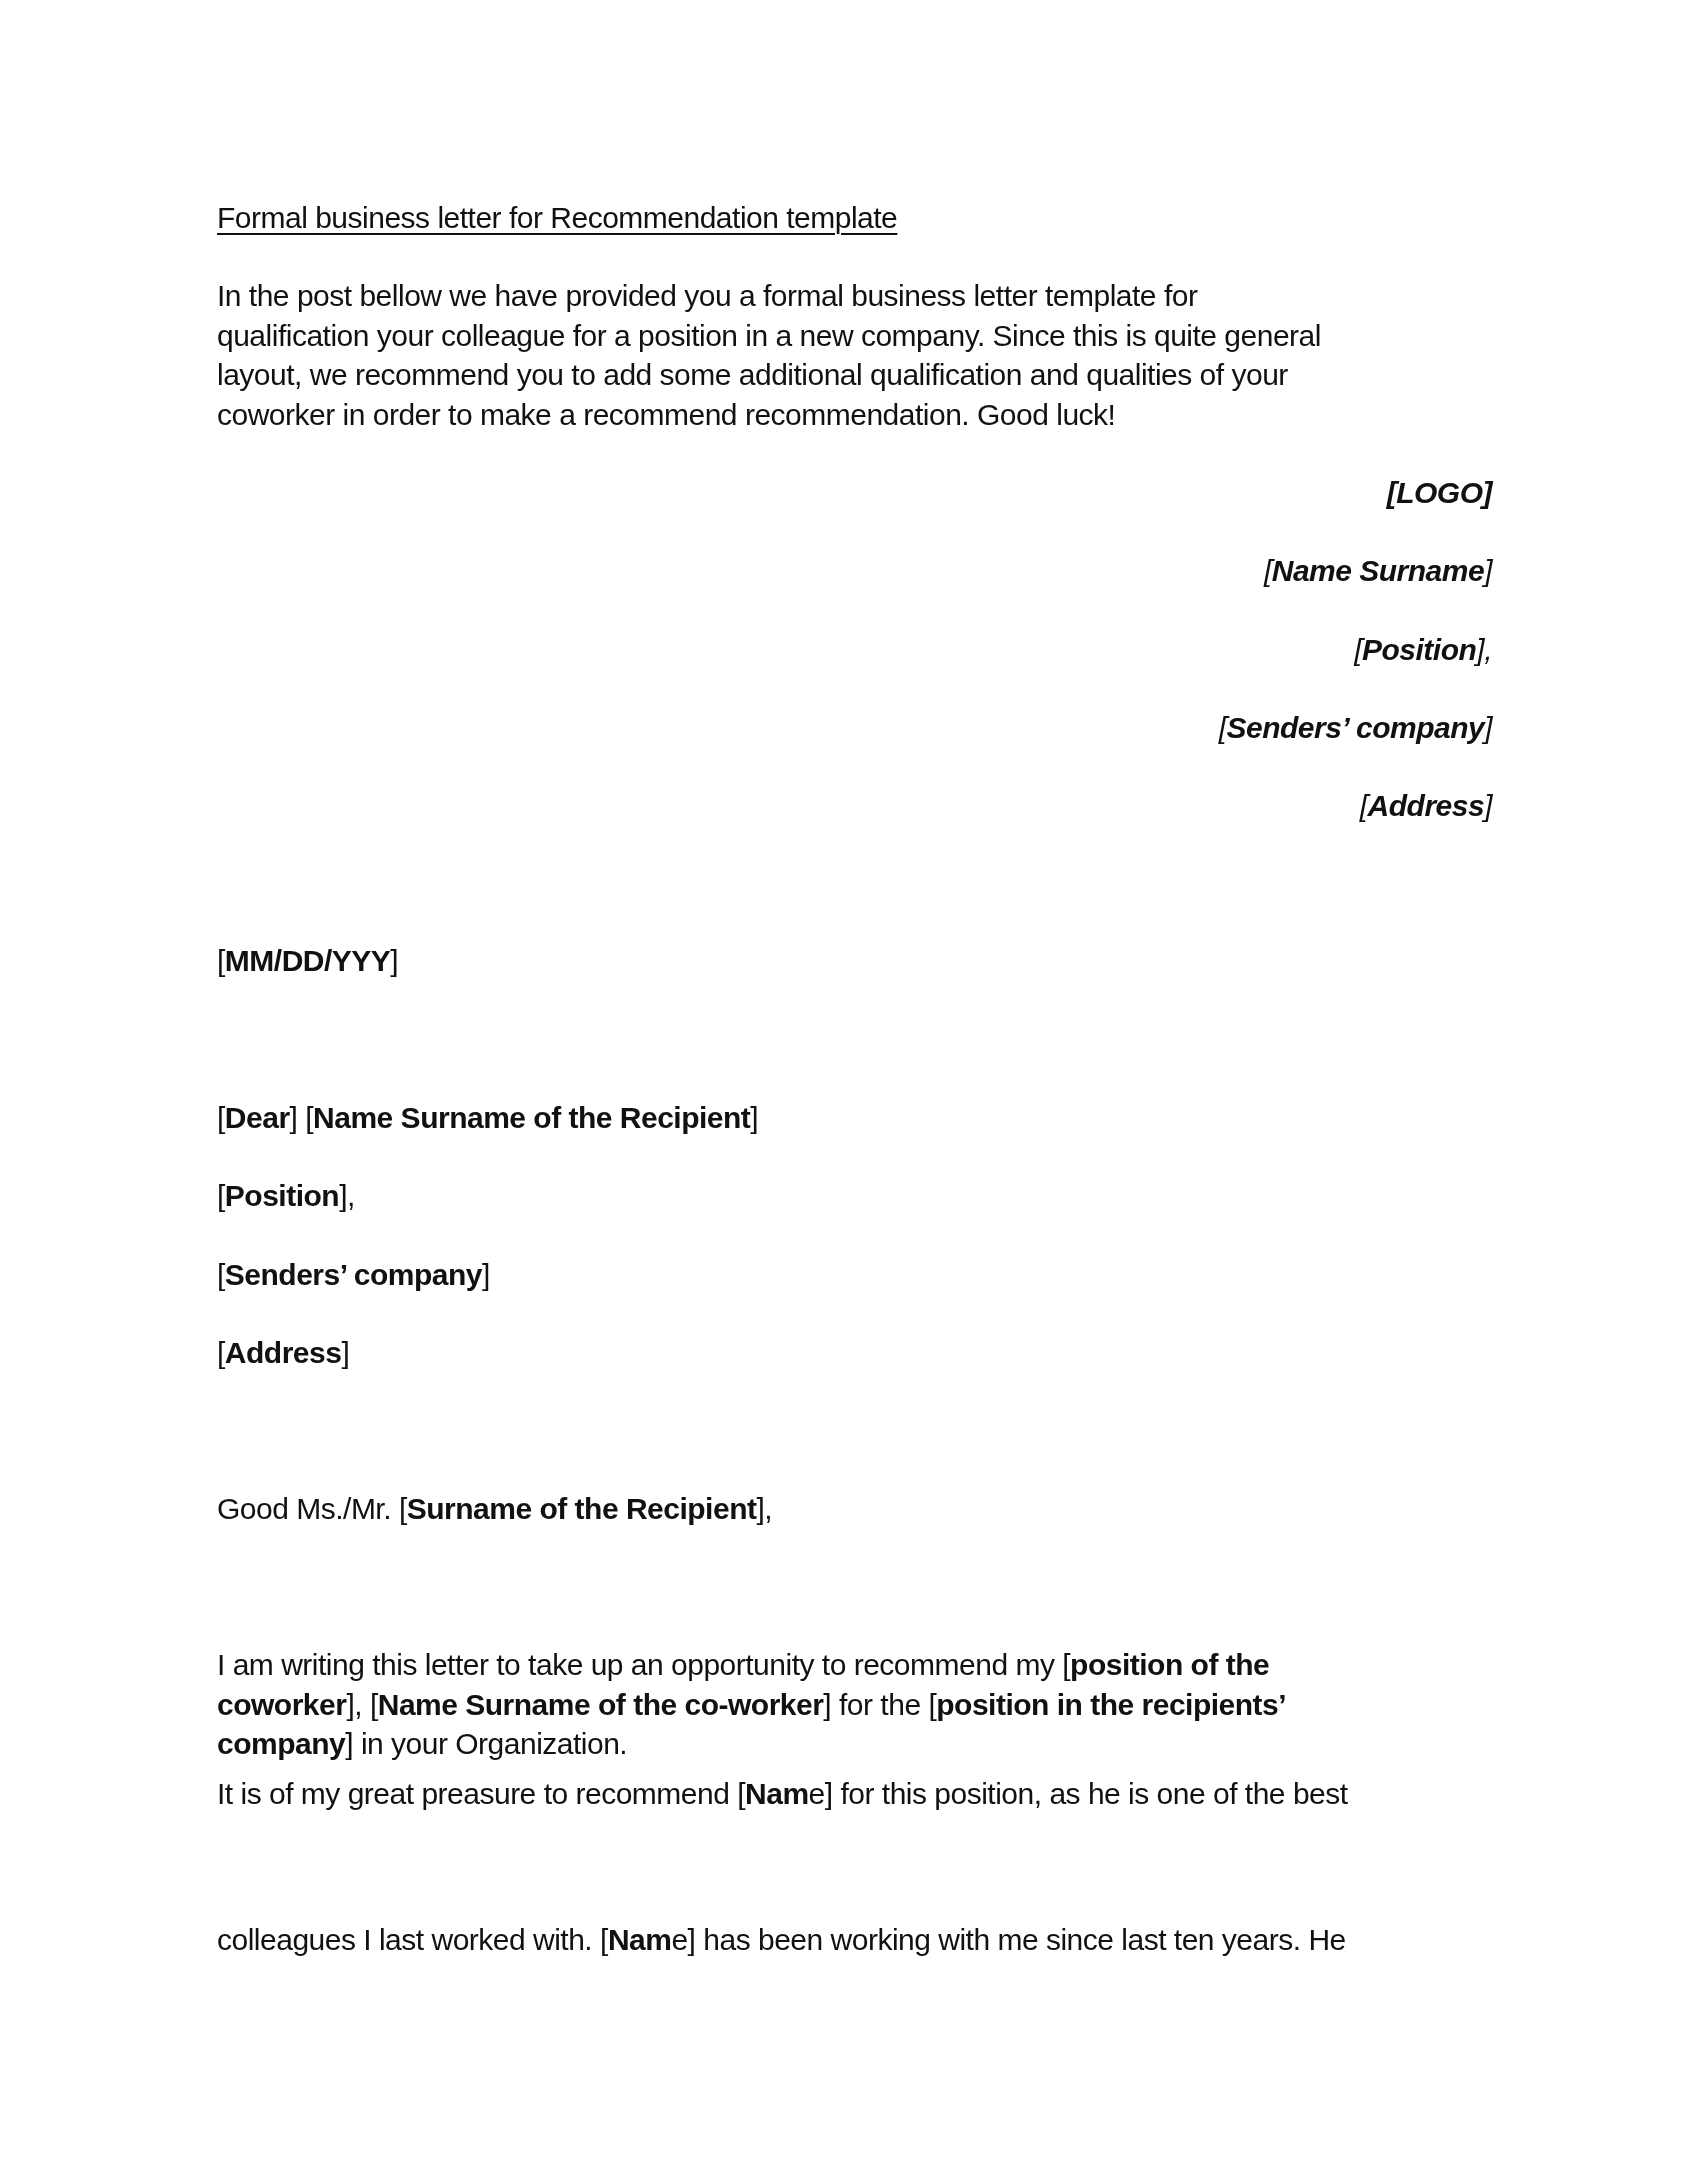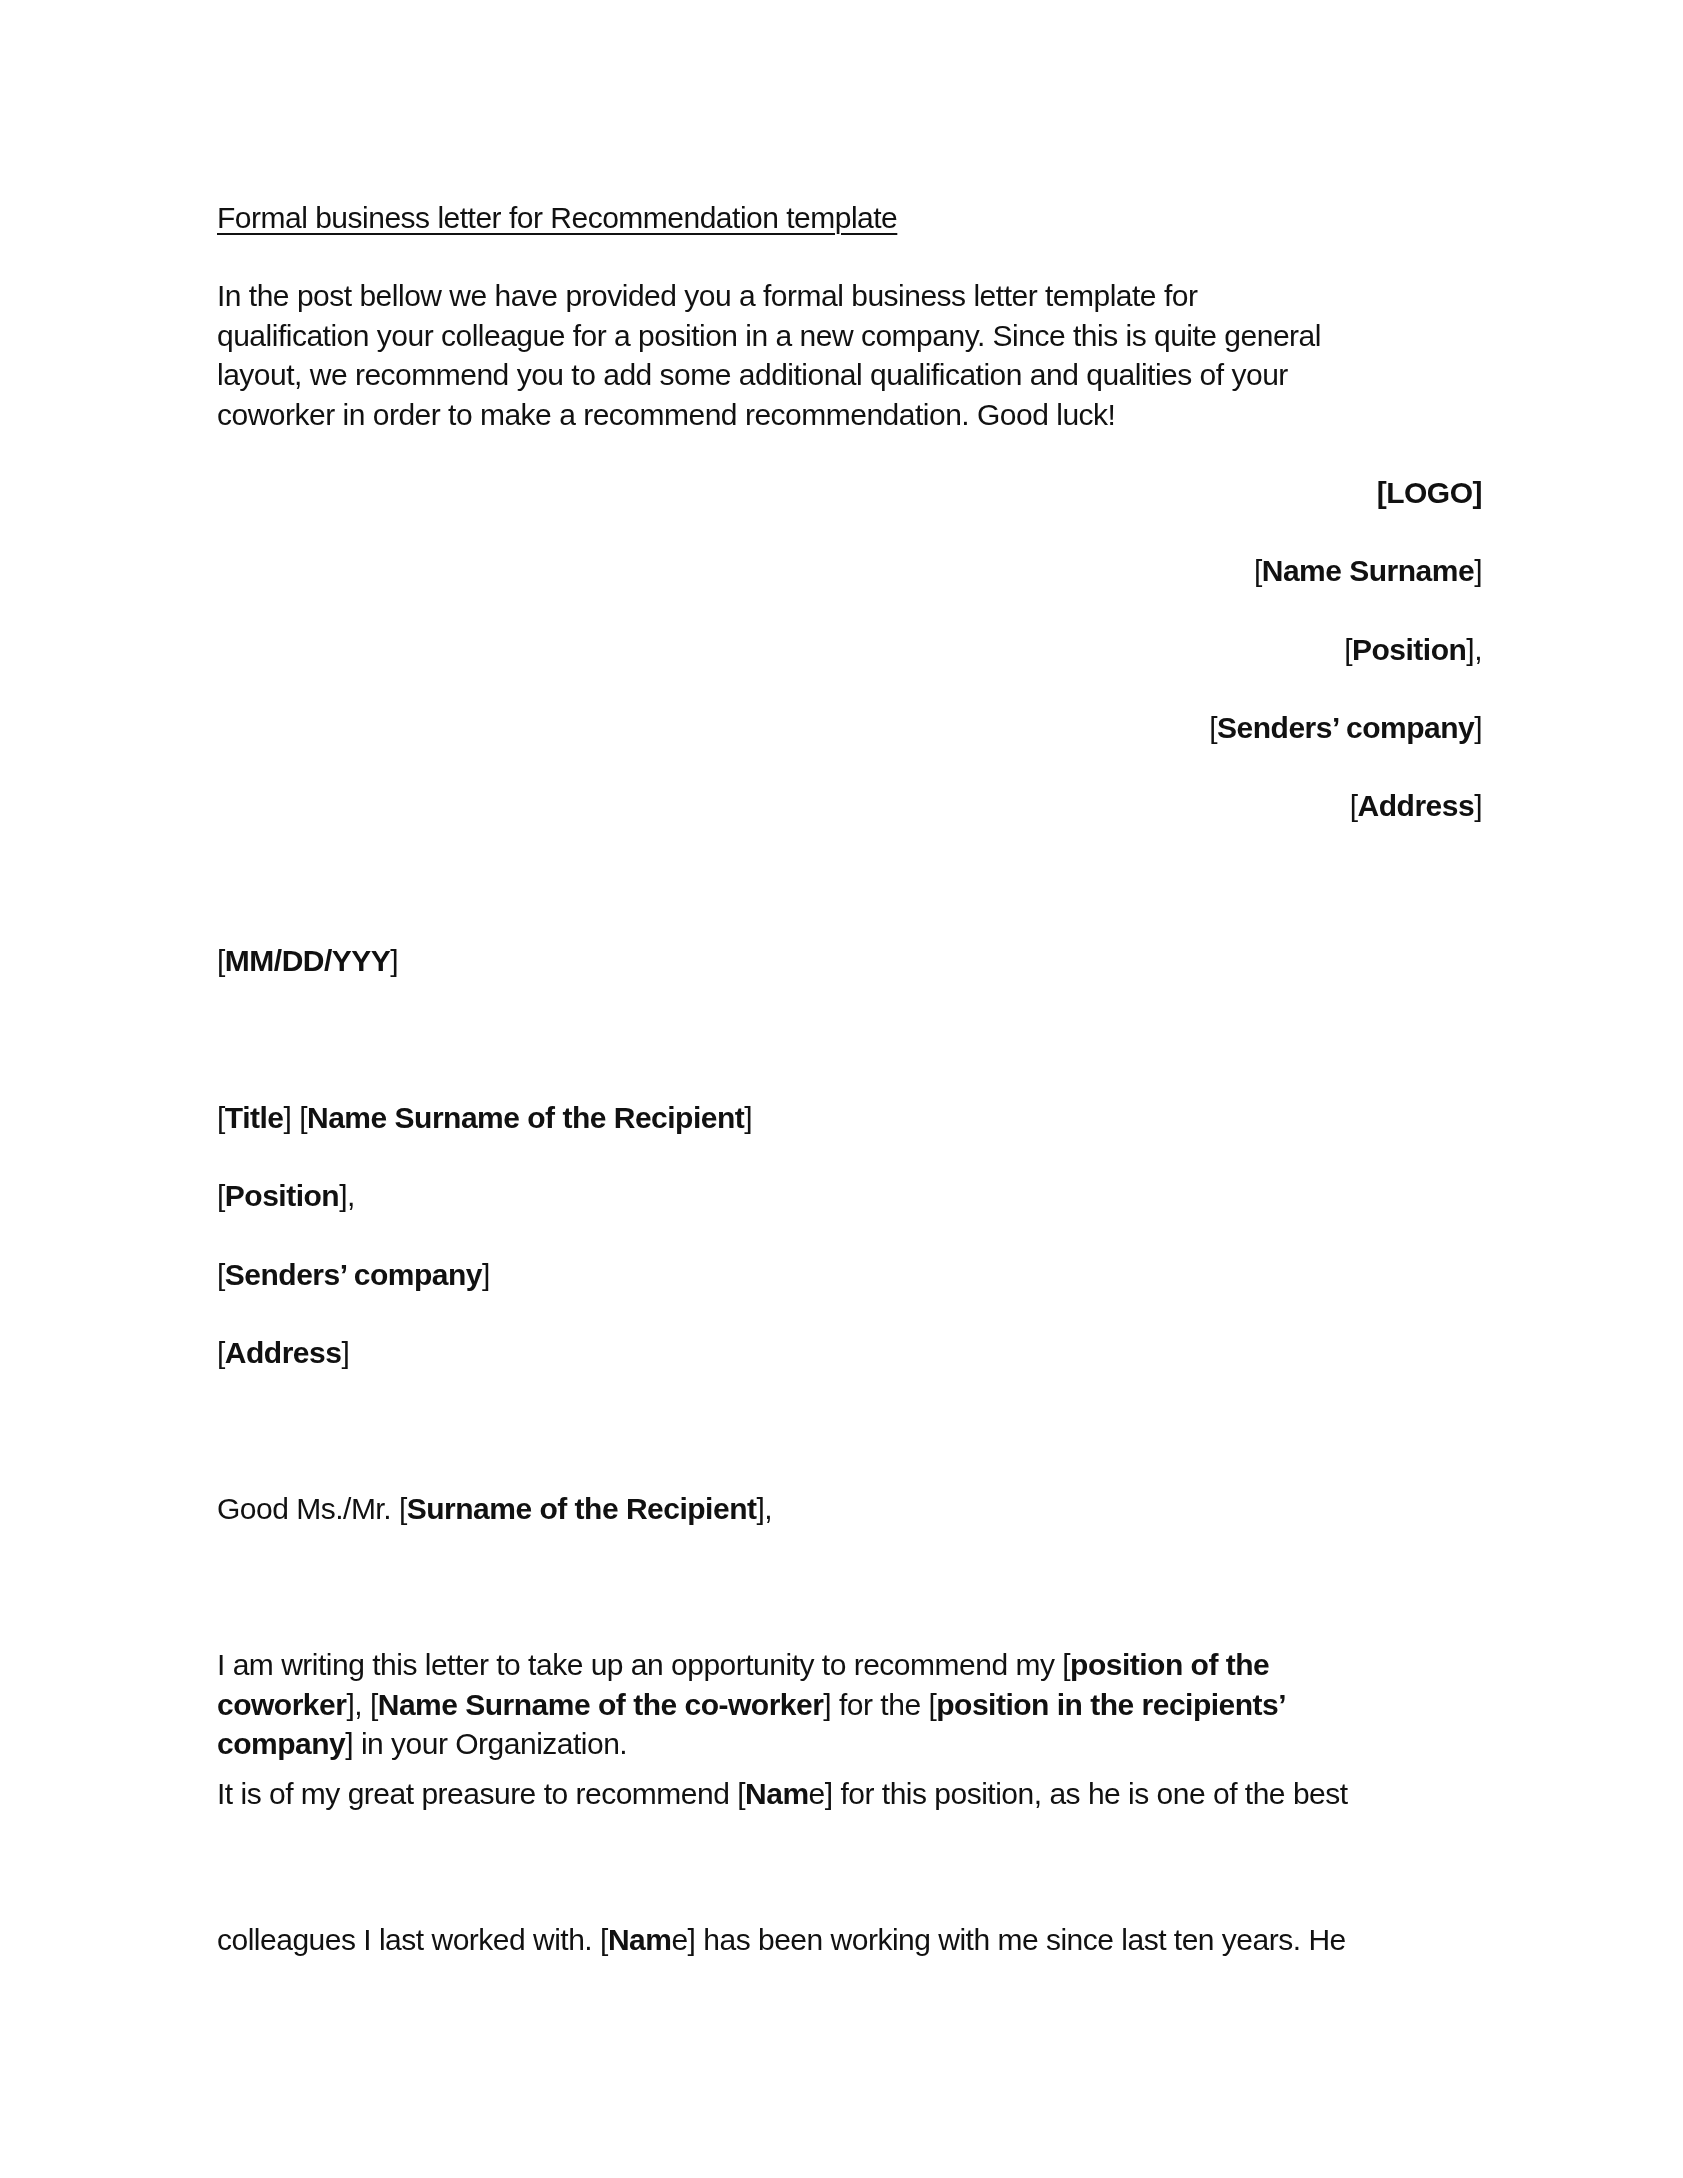--- a/index.html
+++ b/index.html
@@ -1,21 +1,21 @@
 <!DOCTYPE html>
 <html><head>
 <meta charset="utf-8">
 <style>
   html, body { margin:0; padding:0; background:#ffffff; }
   body { width:1683px; height:2178px; position:relative; overflow:hidden;
          font-family:"Liberation Sans", sans-serif; color:#111111; }
   .line { position:absolute; white-space:nowrap; font-size:30px; line-height:40px;
           letter-spacing:-0.5px; transform:translateY(-50%);margin-left:18px; }
   .left { left:199px; }
-  .right { right:201px; text-align:center; }
+  .right { right:191px; text-align:center;font-style:italic; }
   .title { text-decoration:underline; text-underline-offset:5px; text-decoration-thickness:2px; }
   b { font-weight:bold; }
 </style>
 </head>
 <body>
 
 <div class="line left title" style="top:218px">Formal business letter for Recommendation template</div>
 
 <div>
   <div class="line left" style="top:296px">In the post bellow we have provided you a formal business letter template for</div>
@@ -28,21 +28,21 @@
   <div class="line right" style="top:493px"><b>[LOGO]</b></div>
   <div class="line right" style="top:571px">[<b>Name Surname</b>]</div>
   <div class="line right" style="top:650px">[<b>Position</b>],</div>
   <div class="line right" style="top:728px">[<b>Senders’ company</b>]</div>
   <div class="line right" style="top:806px">[<b>Address</b>]</div>
 </div>
 
 <div class="line left" style="top:961px">[<b>MM/DD/YYY</b>]</div>
 
 <div>
-  <div class="line left" style="top:1118px">[<b>Title</b>] [<b>Name Surname of the Recipient</b>]</div>
+  <div class="line left" style="top:1118px">[<b>Dear</b>] [<b>Name Surname of the Recipient</b>]</div>
   <div class="line left" style="top:1196px">[<b>Position</b>],</div>
   <div class="line left" style="top:1275px">[<b>Senders’ company</b>]</div>
   <div class="line left" style="top:1353px">[<b>Address</b>]</div>
 </div>
 
 <div class="line left" style="top:1509px"><span>Good Ms./Mr. [</span><b>Surname of the Recipient</b><span>],</span></div>
 
 <div>
   <div class="line left" style="top:1665px"><span>I am writing this letter to take up an opportunity to recommend my [</span><b>position of the</b></div>
   <div class="line left" style="top:1705px"><b>coworker</b><span>], [</span><b>Name Surname of the co-worker</b><span>] for the [</span><b>position in the recipients’</b></div>

